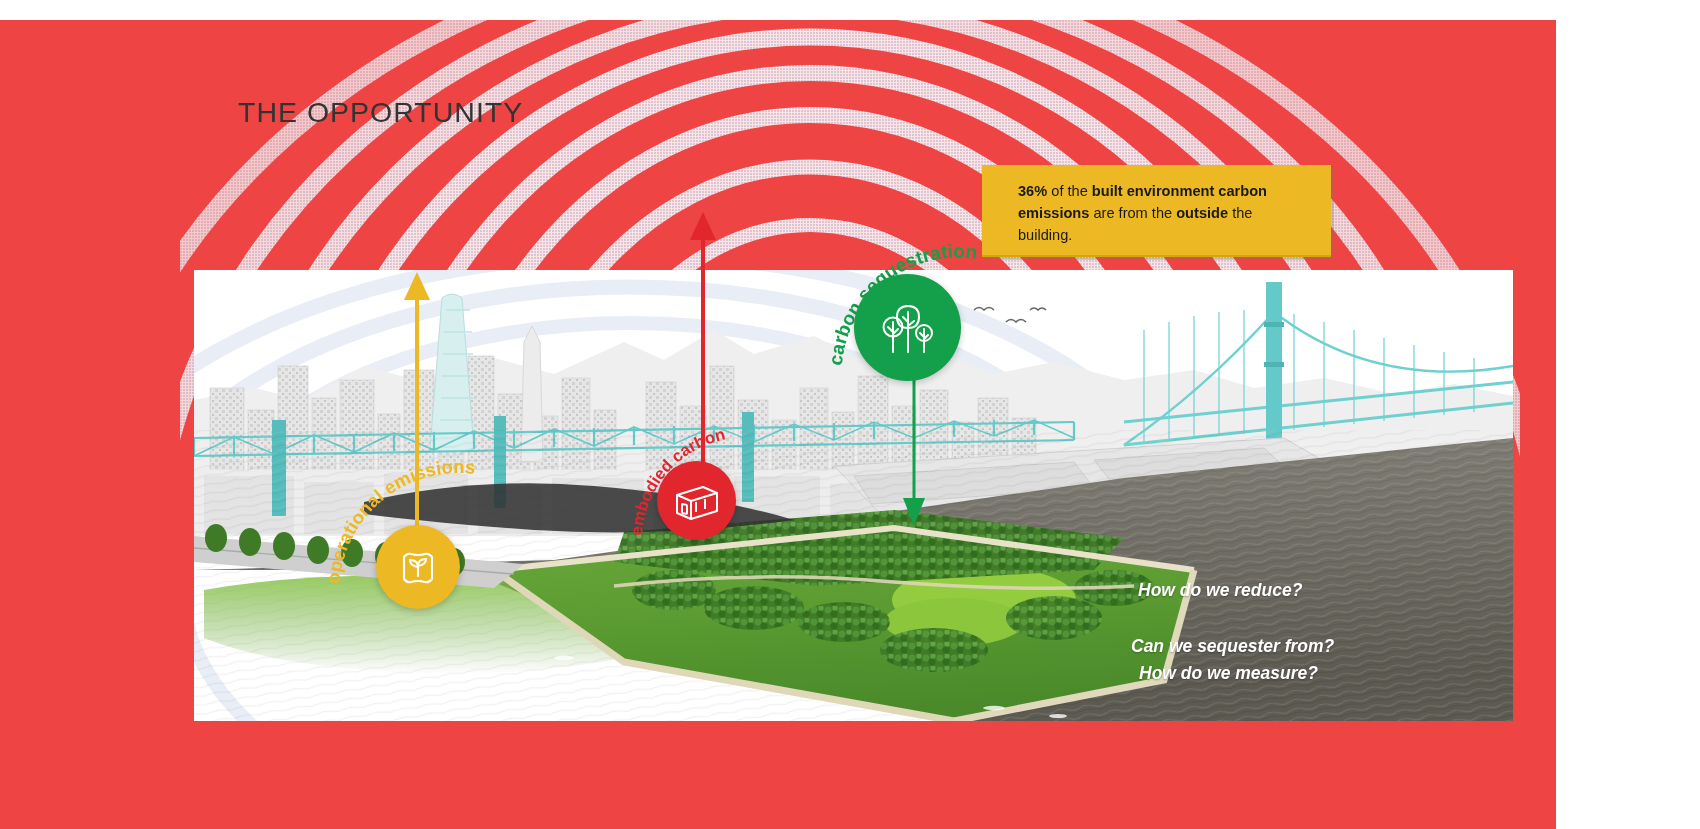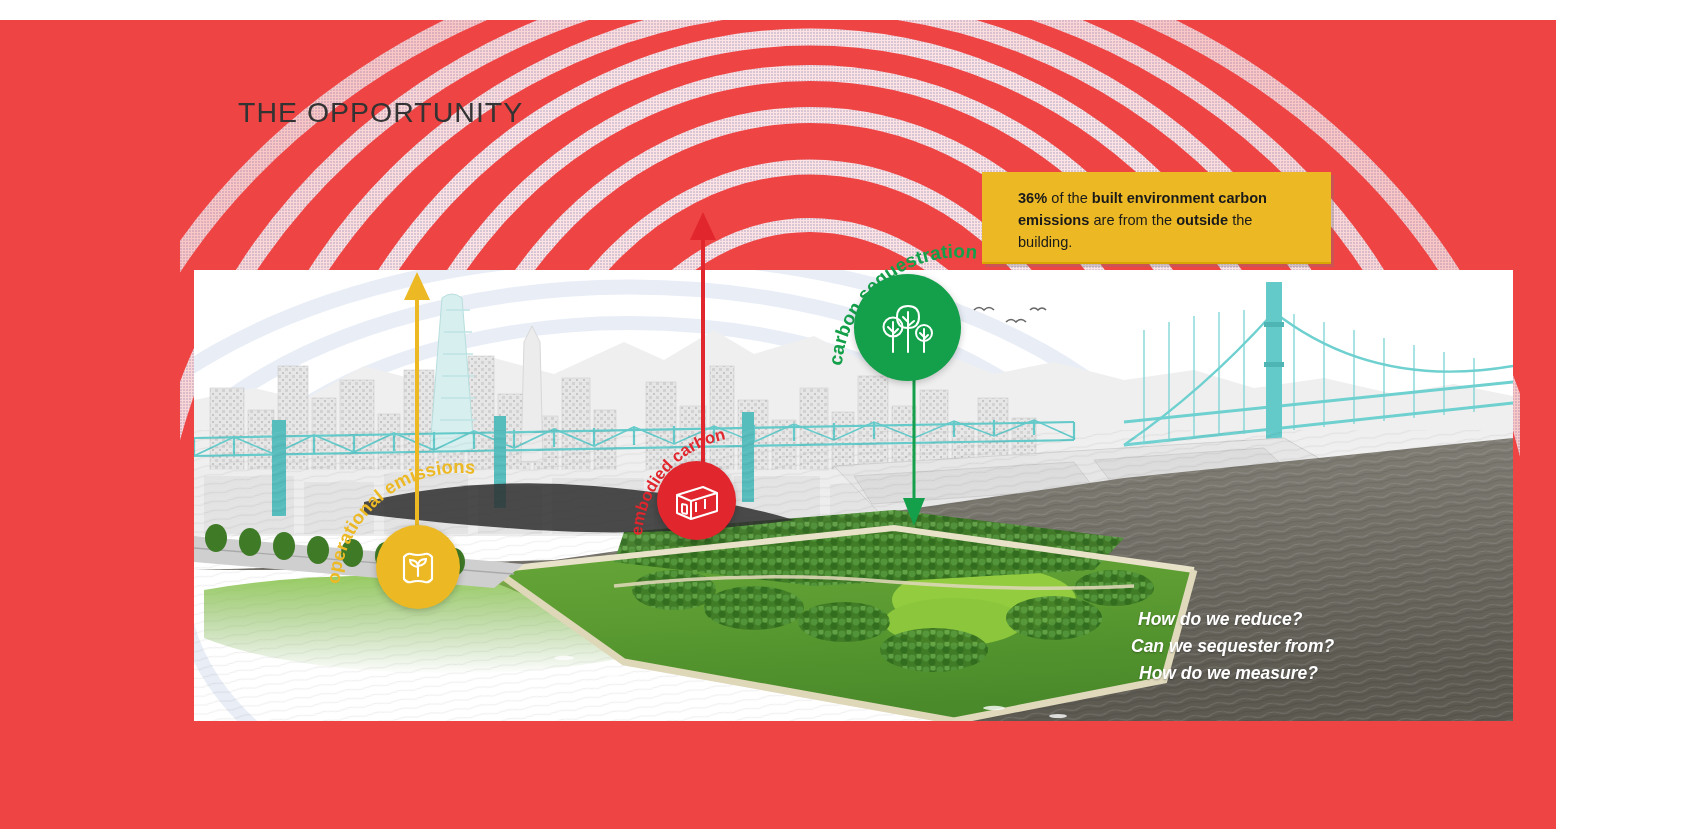--- a/index.html
+++ b/index.html
@@ -26,38 +26,38 @@
 
   
   #photo{
     position:absolute;left:194px;top:250px;width:1319px;height:451px;
     overflow:hidden;
   }
   #photo svg{display:block;}
 
   
   #callout{
-    position:absolute;left:982px;top:152px;width:349px;height:90px;
+    position:absolute;left:982px;top:145px;width:349px;height:90px;
     background:#ecb925;
     box-shadow:3px 3px 0 rgba(120,120,120,.30);
     border-bottom:2px solid #d8a800;
   }
   #callout .ctext{
     position:absolute;left:36px;top:15px;width:290px;
     font-size:14.6px;line-height:22px;color:#1a1a1a;font-weight:400;
   }
   #callout .ctext b{font-weight:700;}
 
   
   .qline{
     position:absolute;color:#ffffff;font-style:italic;font-weight:700;
     font-size:17.5px;white-space:nowrap;
     text-shadow:0 1px 2px rgba(0,0,0,.30);
   }
-  #q0{left:1138px;top:589px;}
+  #q0{left:1138px;top:560px;}
   #q1{left:1131px;top:616px;}
   #q2{left:1139px;top:643px;}
 
   
   .badge-group{position:absolute;}
   .badge-circle{
     position:absolute;border-radius:50%;
     display:flex;align-items:center;justify-content:center;
     box-shadow:0 2px 7px rgba(0,0,0,.22);
   }

